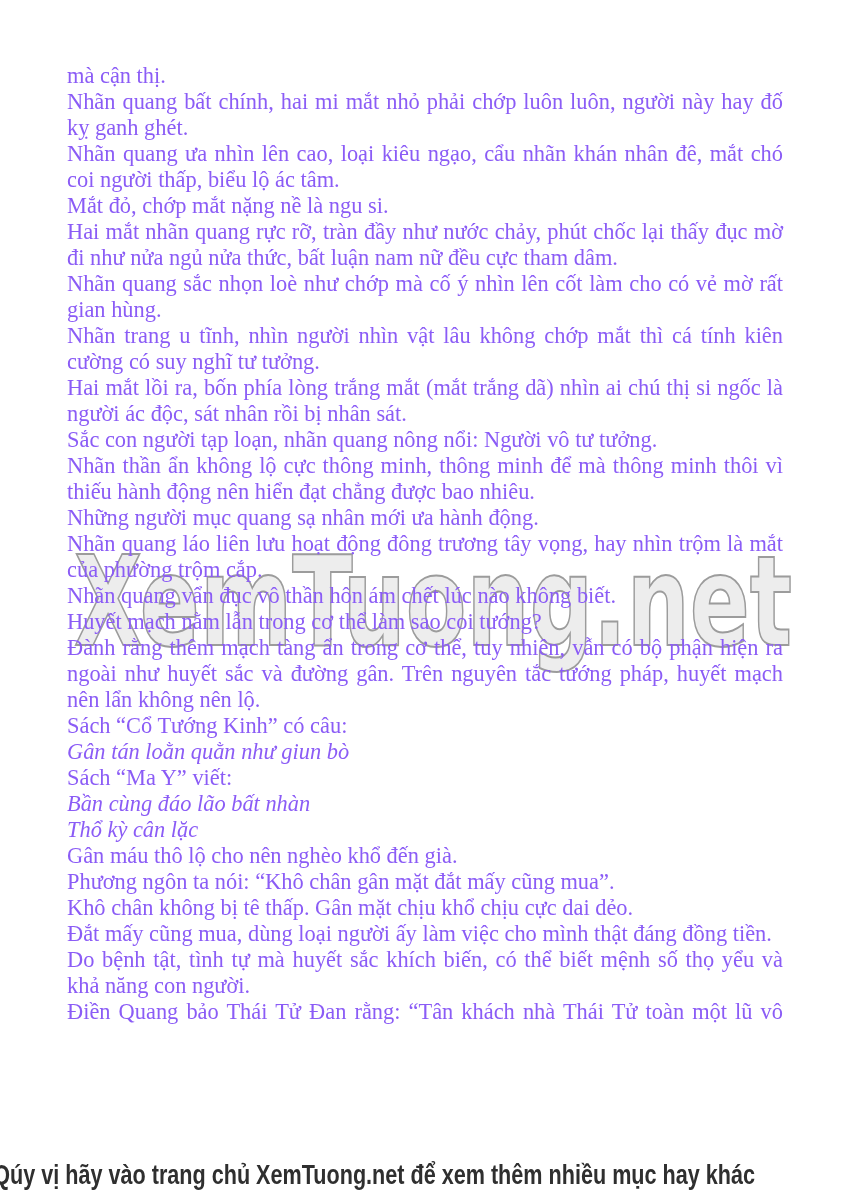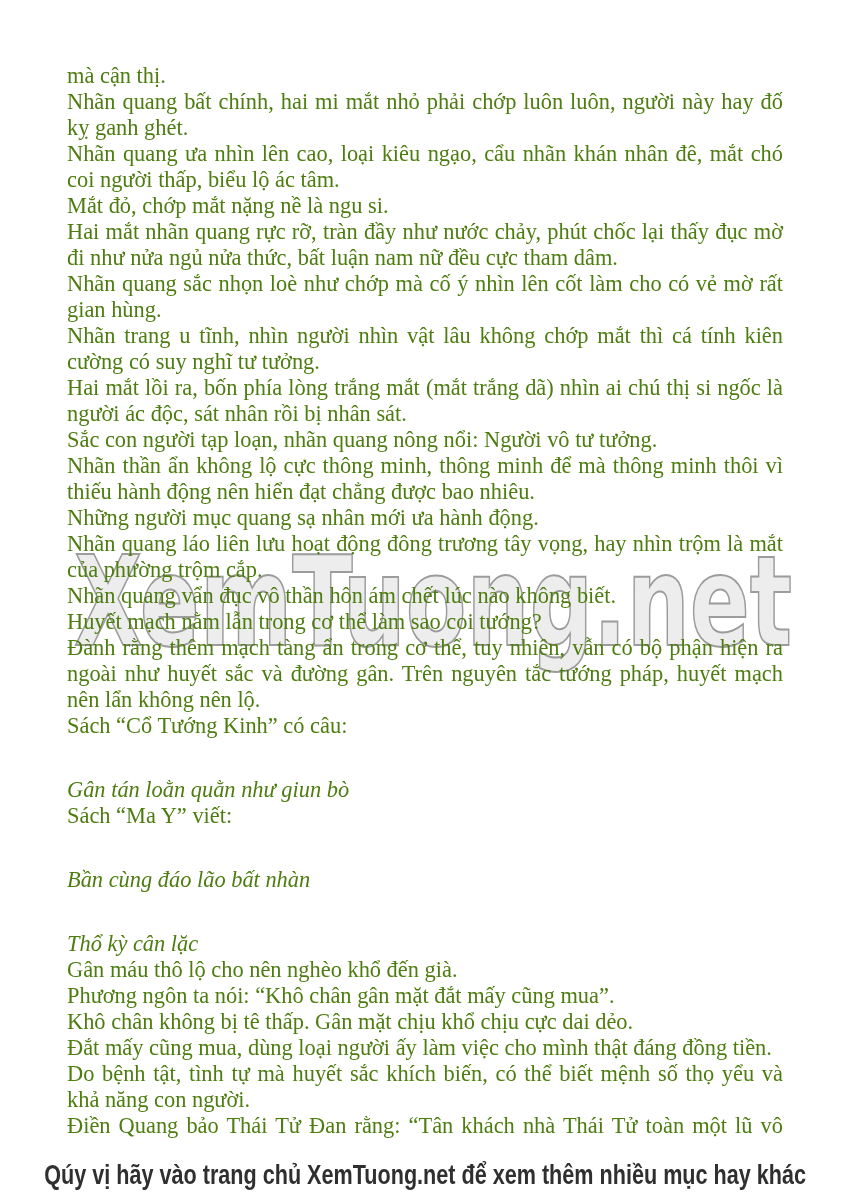--- a/index.html
+++ b/index.html
@@ -29,47 +29,46 @@
   .watermark svg text {
     font-family: "DejaVu Sans", sans-serif;
     font-weight: bold;
   }
   .content {
     position: absolute;
     left: 67px;
     top: 63px;
     width: 716px;
     z-index: 2;
-    color: #4d7c0f;
+    color: #8b5cf6;
     font-size: 22.4px;
     line-height: 26px;
   }
   .para {
     margin: 0;
     text-align: justify;
   }
   .para.italic {
     font-style: italic;
     text-align: left;
-    margin-top: 38px;
   }
   .para.justify-last {
     text-align-last: justify;
     font-family: Liberation Serif, serif;
   }
   .footer {
     position: absolute;
     left: 0;
     right: 0;
     bottom: 6px;
     height: 42px;
     z-index: 2;
     display: flex;
     align-items: center;
-    justify-content: center;
+    justify-content: flex-end;
     margin-top: 20px;
   }
   .footer-text {
     font-family: "Liberation Sans", sans-serif;
     font-weight: bold;
     font-size: 27px;
     color: #2f2f2f;
     white-space: nowrap;
     transform: scaleX(0.8);
     transform-origin: center;

